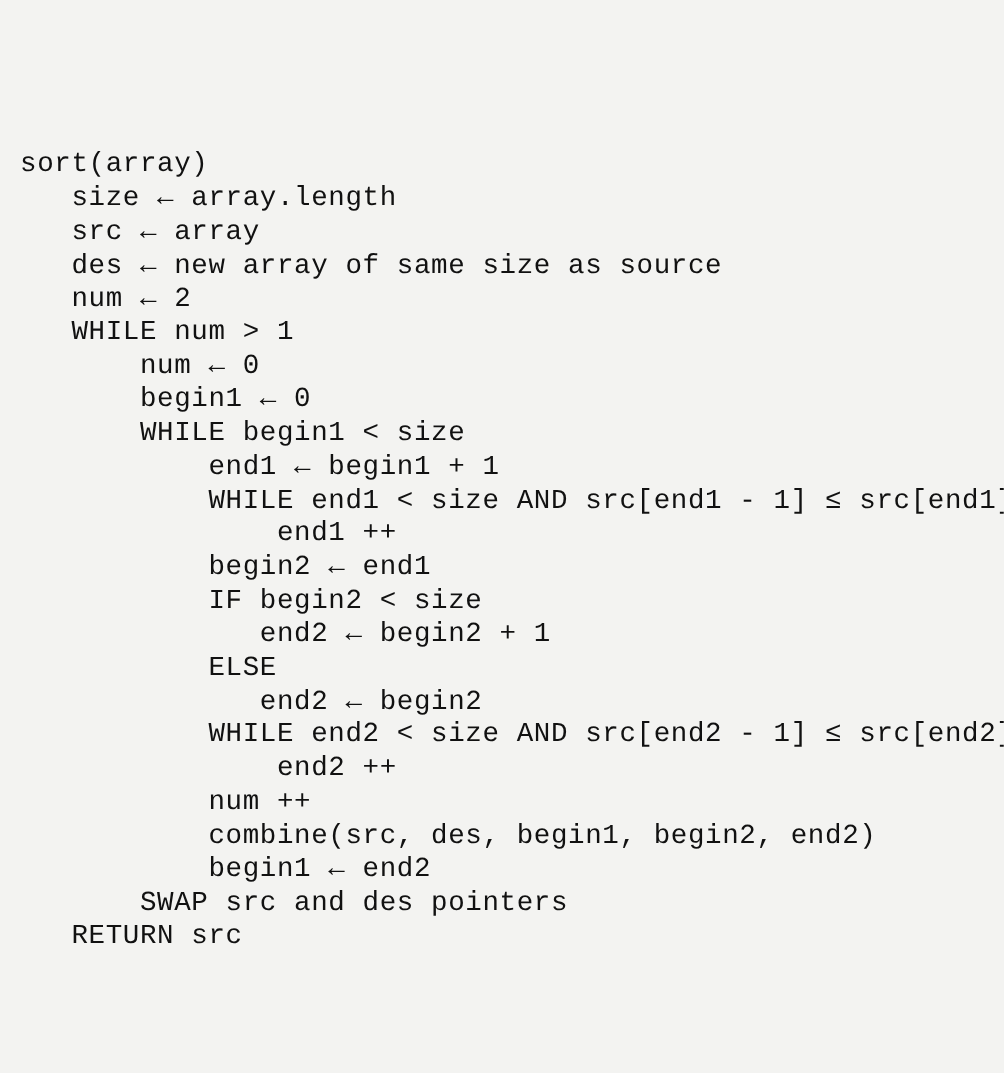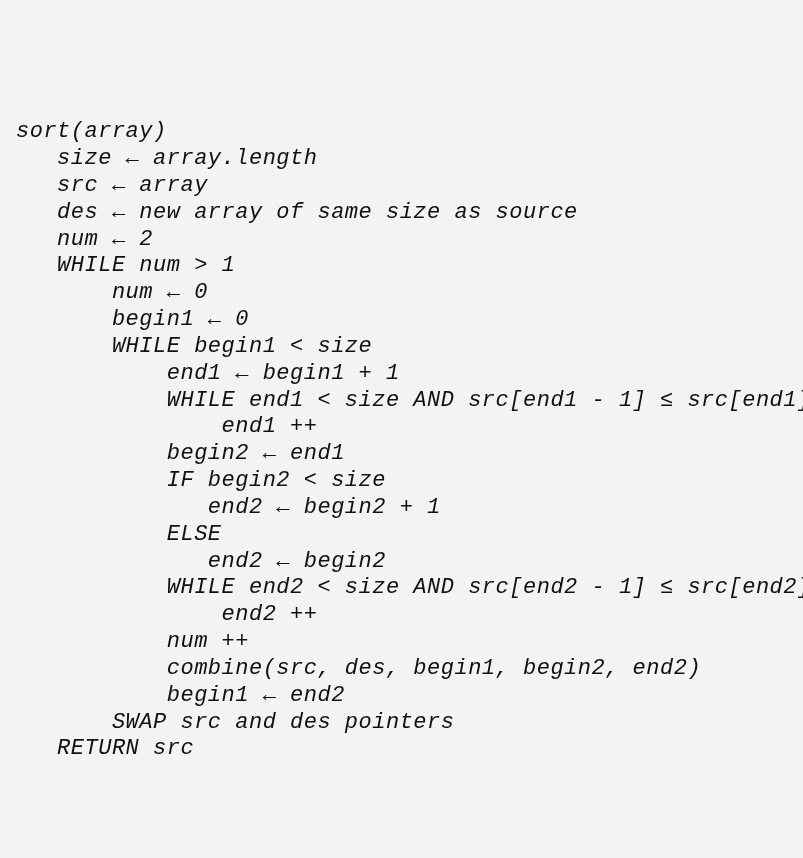--- a/index.html
+++ b/index.html
@@ -9,21 +9,21 @@
       font-family: "Consolas", "Courier New", monospace;
       font-size: 22px;
       line-height: 1.22;
       color: #111;
       white-space: pre;
       width: 803px;
       height: 858px;
       box-sizing: border-box;
       letter-spacing: 0.5px;
     }
-    .line { display: block; font-style: italic; }
+    .line { display: block; }
   </style>
 </head>
 <body>
 
 
 
 <div><span class="line">sort(array)</span><span class="line">   size ← array.length</span><span class="line">   src ← array</span><span class="line">   des ← new array of same size as source</span><span class="line">   num ← 2</span><span class="line"></span><span class="line">   WHILE num &gt; 1</span><span class="line">       num ← 0</span><span class="line">       begin1 ← 0</span><span class="line"></span><span class="line">       WHILE begin1 &lt; size</span><span class="line">           end1 ← begin1 + 1</span><span class="line">           WHILE end1 &lt; size AND src[end1 - 1] ≤ src[end1]</span><span class="line">               end1 ++</span><span class="line"></span><span class="line">           begin2 ← end1</span><span class="line">           IF begin2 &lt; size</span><span class="line">              end2 ← begin2 + 1</span><span class="line">           ELSE</span><span class="line">              end2 ← begin2</span><span class="line">           WHILE end2 &lt; size AND src[end2 - 1] ≤ src[end2]</span><span class="line">               end2 ++</span><span class="line"></span><span class="line">           num ++</span><span class="line">           combine(src, des, begin1, begin2, end2)</span><span class="line">           begin1 ← end2</span><span class="line">       SWAP src and des pointers</span><span class="line"></span><span class="line">   RETURN src</span></div>
 
 
 

